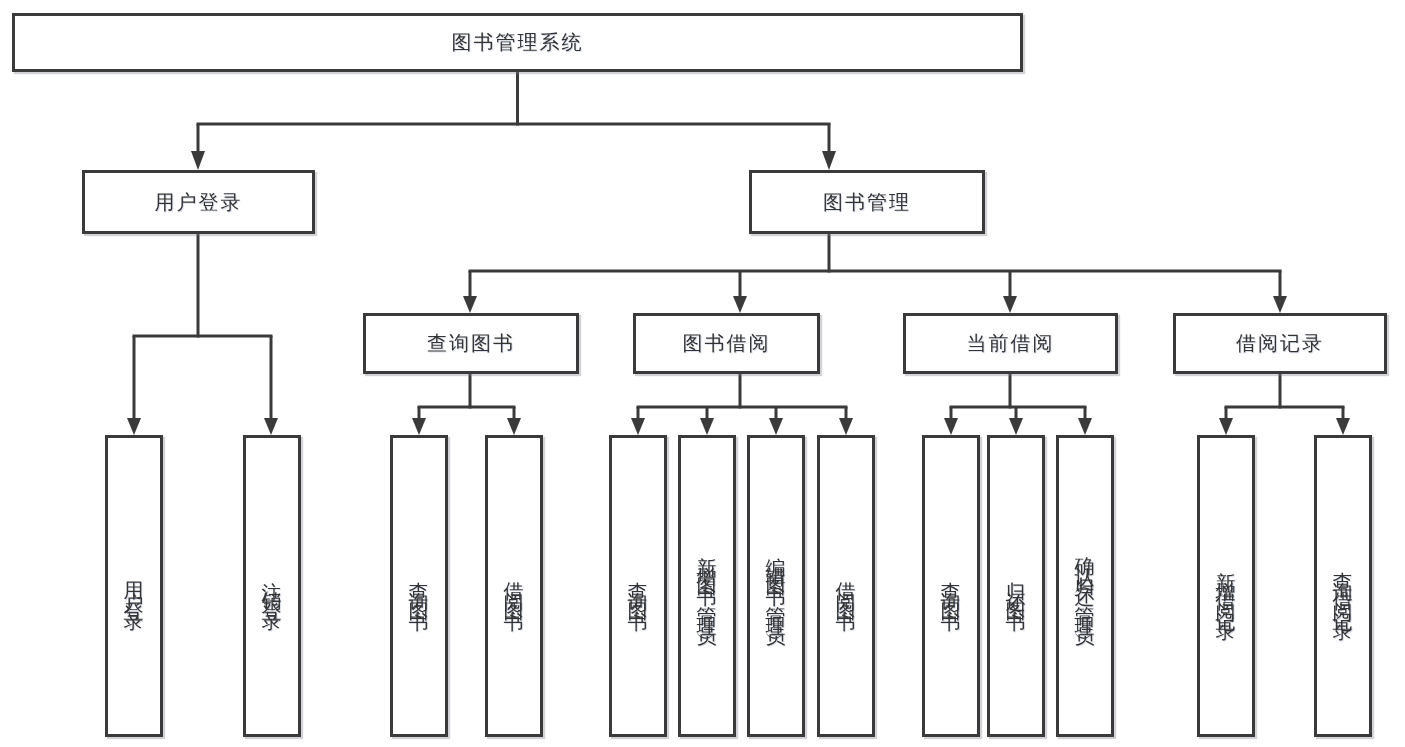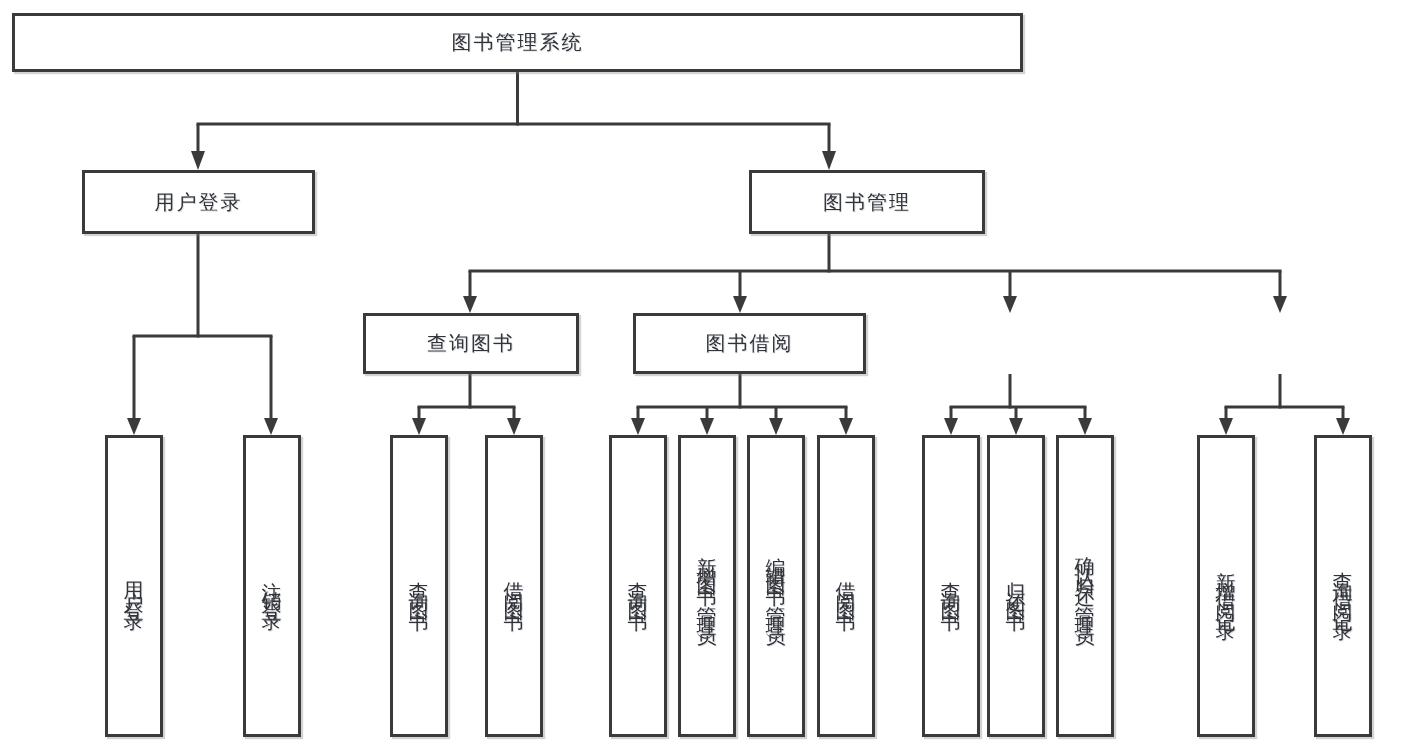--- a/index.html
+++ b/index.html
@@ -45,21 +45,21 @@
     letter-spacing: 10px;
     line-height: 1;
   }
   
   #n-root      { left: 12px;   top: 13px;  width: 1011px; height: 59px; }
   
   #n-user      { left: 82px;   top: 170px; width: 233px;  height: 64px; }
   #n-mgmt      { left: 711px;  top: 170px; width: 236px;  height: 64px; margin-left: 38px; }
   
   #n-newbook   { left: 363px;  top: 313px; width: 216px;  height: 61px; }
-  #n-borrow    { left: 633px;  top: 313px; width: 233px;  height: 61px; }
+  #n-borrow    { left: 633px;  top: 313px; width: 187px;  height: 61px; }
   #n-current   { left: 903px;  top: 313px; width: 215px;  height: 61px; }
   #n-records   { left: 1173px; top: 313px; width: 214px;  height: 61px; }
   
   .leaf        { top: 435px; width: 58px; height: 302px; }
   #l-ul1 { left: 105px; }
   #l-ul2 { left: 243px; }
   #l-nb1 { left: 390px; }
   #l-nb2 { left: 485px; }
   #l-bb1 { left: 609px; }
   #l-bb2 { left: 678px; }
@@ -165,20 +165,26 @@
   <div class="node h" id="n-mgmt">
     <span class="label">图书管理</span>
   </div>
 
   <div class="node h" id="n-newbook">
     <span class="label">查询图书</span>
   </div>
   <div class="node h" id="n-borrow">
     <span class="label">图书借阅</span>
   </div>
+  <div class="node h" id="n-current">
+    <span class="label">当前借阅</span>
+  </div>
+  <div class="node h" id="n-records">
+    <span class="label">借阅记录</span>
+  </div>
 
   <div class="node v leaf" id="l-ul1">
     <span class="label">用户登录</span>
   </div>
   <div class="node v leaf" id="l-ul2">
     <span class="label">注销登录</span>
   </div>
 
   <div class="node v leaf" id="l-nb1">
     <span class="label">查询图书</span>

